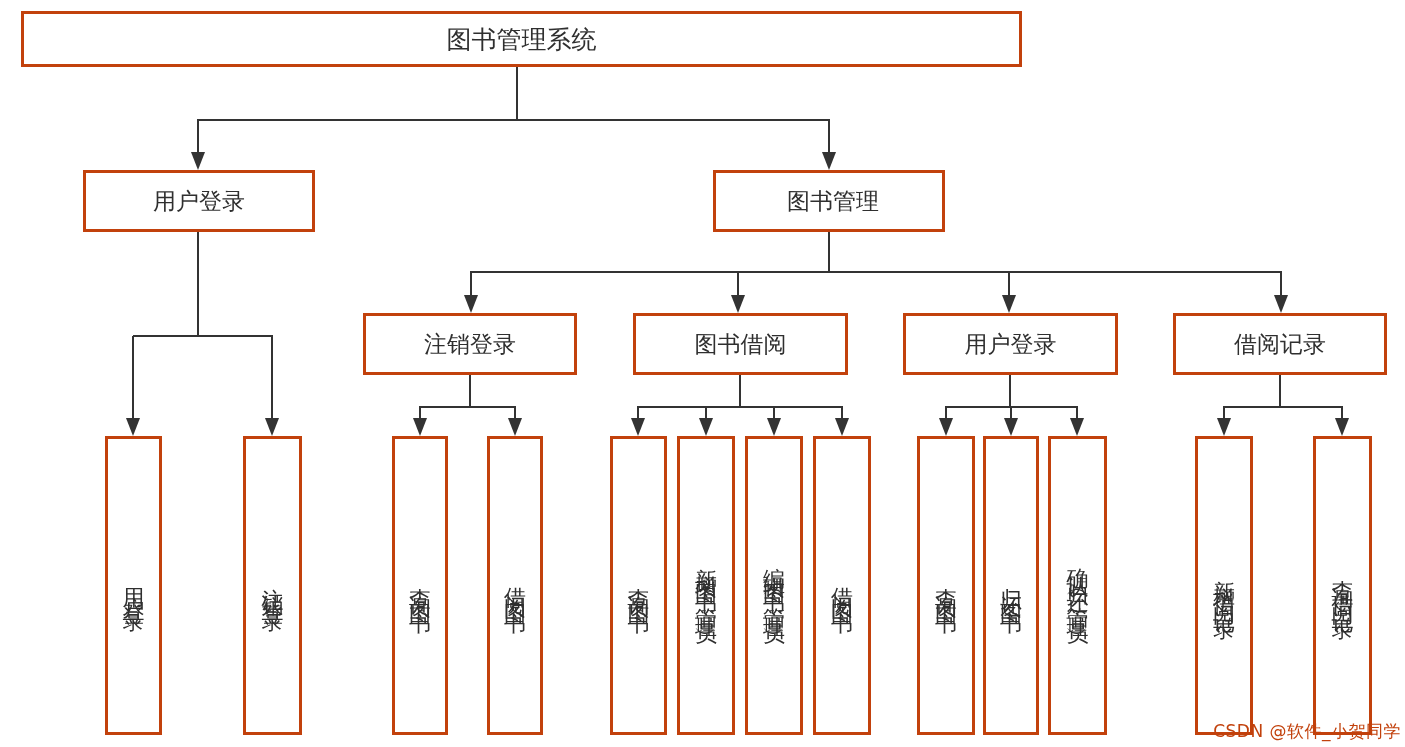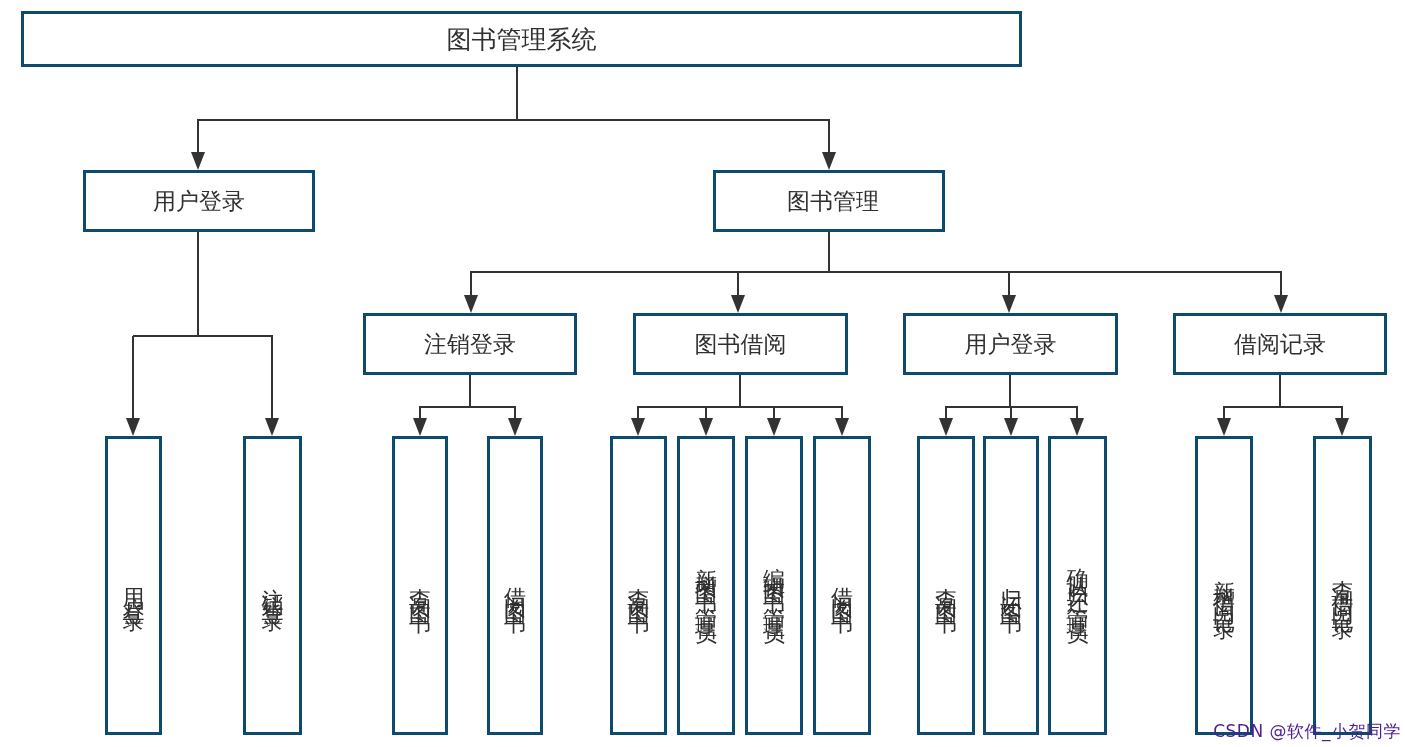--- a/index.html
+++ b/index.html
@@ -2,40 +2,40 @@
 <html><head>
 <meta charset="utf-8">
 <style>
   html,body{margin:0;padding:0;}
   body{
     width:1405px;height:747px;position:relative;background:#ffffff;
     font-family:"DejaVu Sans","Liberation Sans",sans-serif;
     color:#2f2f2f;overflow:hidden;
   }
   .box{
-    position:absolute;border:3px solid #0c4a6e;background:#ffffff;
+    position:absolute;border:3px solid #c2410c;background:#ffffff;
     box-sizing:border-box;display:flex;align-items:center;justify-content:center;
   }
   .box.h span{white-space:nowrap;}
   .box-title{font-size:25px;}
   .box-l2 , .box-l3{font-size:23px;}
   .box.v span{
     writing-mode:vertical-rl;text-orientation:mixed;
     font-size:22px;letter-spacing:8px;line-height:1;
   }
   .vline{position:absolute;width:2px;background:#333333;}
   .hline{position:absolute;height:2px;background:#333333;}
   .arrow{
     position:absolute;width:0;height:0;
     border-left:7px solid transparent;border-right:7px solid transparent;
     border-top:18px solid #333333;
   }
   .watermark{
     position:absolute;right:4px;bottom:4px;
-    font-size:17px;color:#4c1d95;letter-spacing:0.5px;white-space:nowrap;
+    font-size:17px;color:#c2410c;letter-spacing:0.5px;white-space:nowrap;
   }
 </style>
 </head>
 <body>
 
 <div class="box h box-title" style="left:21px;top:11px;width:1001px;height:56px;">
   <span>图书管理系统</span>
 </div>
 
 <div class="vline" style="left:516px;top:67px;height:53px;"></div>

